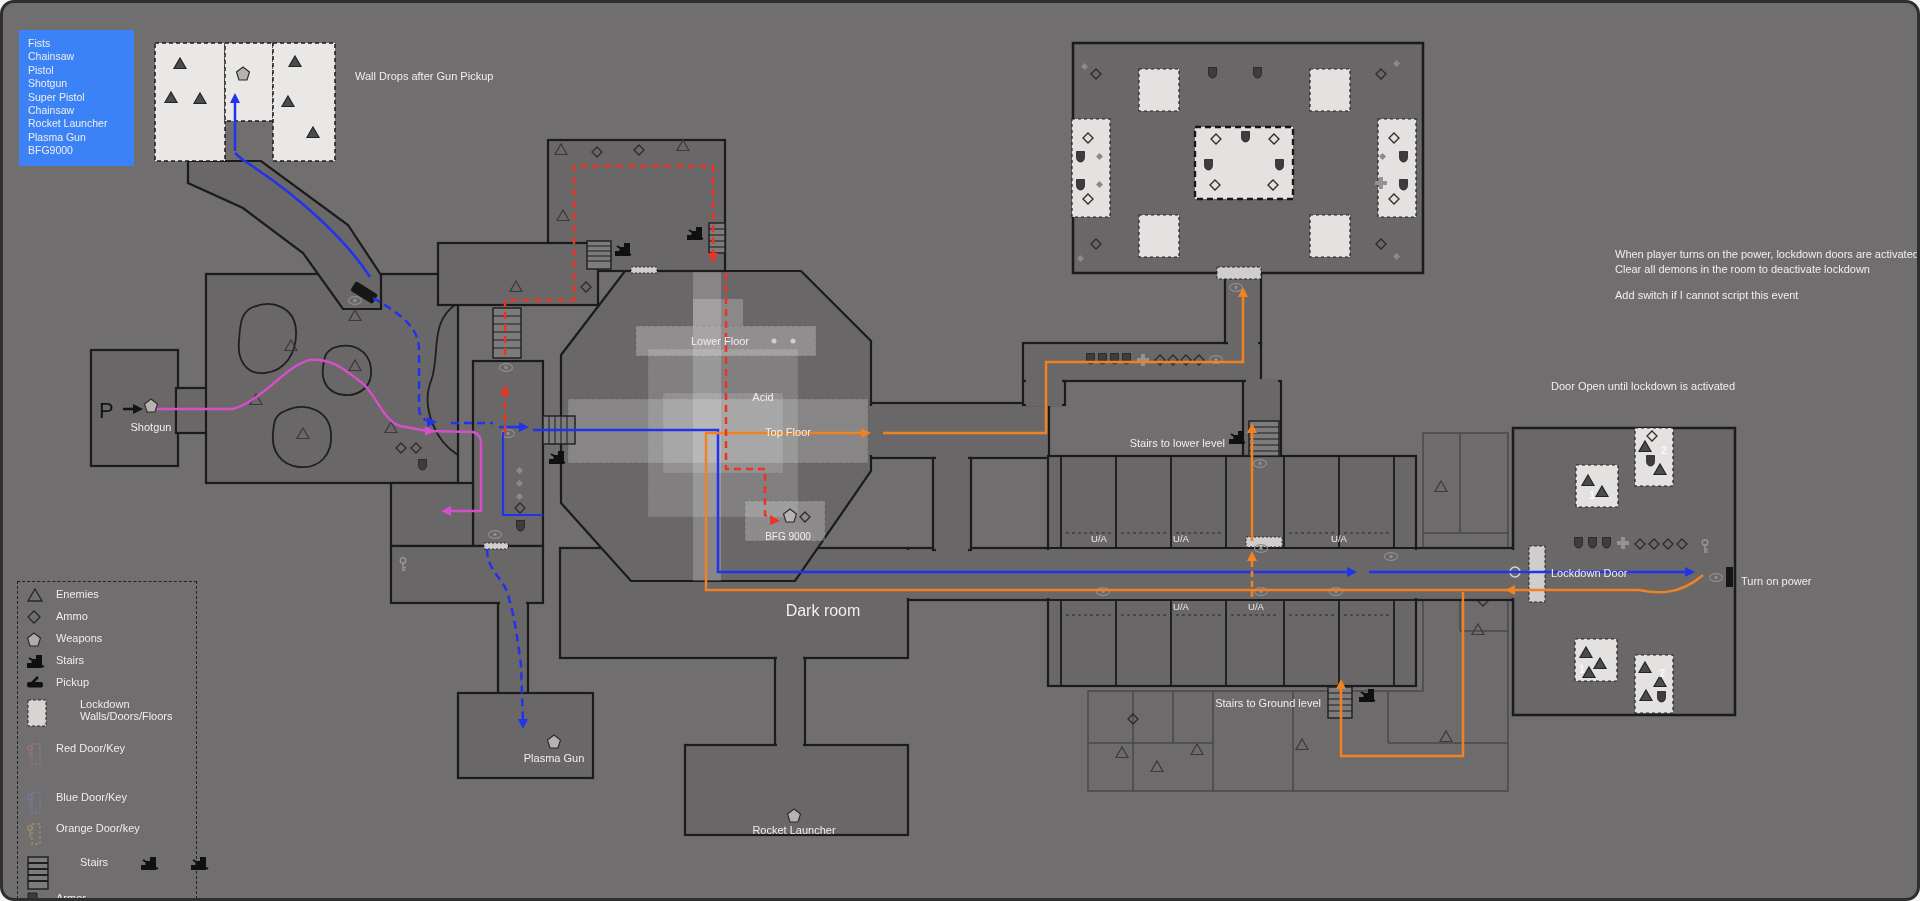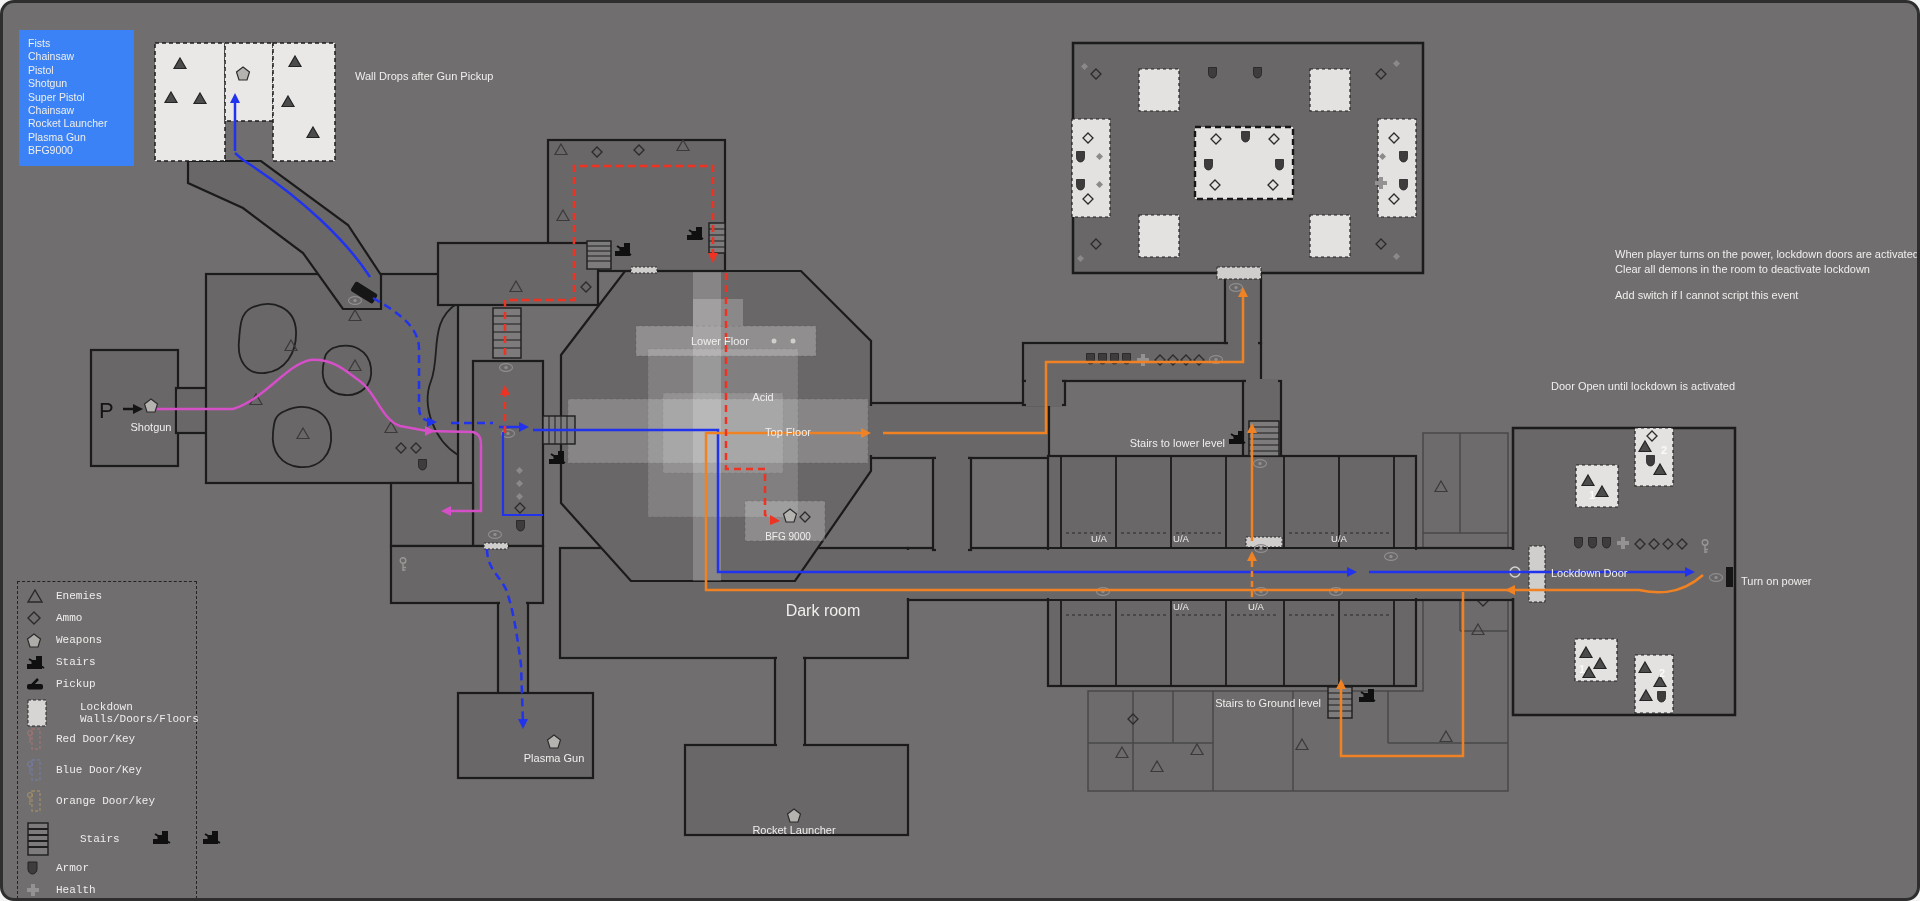--- a/index.html
+++ b/index.html
@@ -6,21 +6,21 @@
   #stage{position:relative;width:1920px;height:901px;background:#706e6e;border-radius:14px;
          overflow:hidden;border:3px solid #2e2e2e;box-sizing:border-box;
          font-family:"Liberation Sans","DejaVu Sans",sans-serif;}
   #mapsvg{position:absolute;left:0;top:0;}
   
   #weapons{position:absolute;left:16px;top:16px;width:106px;background:#3b82f6;color:#efeeec;
            padding:7px 0 8px 9px;font-size:10.5px;line-height:13.4px;margin-top:11px;}
   
   #legend{position:absolute;left:14px;top:578px;width:180px;height:318px;border:1.5px dashed #232323;
           box-sizing:border-box;color:#efeeec;font-size:11px;}
-  .lrow{display:flex;align-items:center;margin:6px 0 0 8px;height:16px;font-family:Liberation Mono, monospace;}
+  .lrow{display:flex;align-items:flex-start;margin:6px 0 0 8px;height:16px;}
   .lrow .ic{width:30px;flex:0 0 30px;display:flex;justify-content:flex-start;}
   .lrow.tall{height:30px;gap:24px;}
   .lrow.door{height:22px;}
   svg text{user-select:none;}
 </style>
 </head>
 <body>
 
 <div id="stage">
 
@@ -545,31 +545,31 @@
     <span>Pickup</span>
   </div>
   <div class="lrow tall">
     <span class="ic">
           <svg width="24" height="30">
             <rect x="2" y="2" width="18" height="26" fill="#d6d5d3" stroke="#2a2a2a" stroke-dasharray="3 2"></rect>
           </svg>
         </span>
     <span>Lockdown Walls/Doors/Floors</span>
   </div>
-  <div class="lrow door" style="margin-top:0;">
+  <div class="lrow door" style="margin-top:14px;">
     <span class="ic">
           <svg width="20" height="24">
             <rect x="6" y="2" width="8" height="20" fill="none" stroke="#9b7373" stroke-width="1.4" stroke-dasharray="3 2"></rect>
             <circle cx="4" cy="6" r="2.4" fill="none" stroke="#9b7373" stroke-width="1.3"></circle>
             <line x1="4" y1="8.3" x2="4" y2="16" stroke="#9b7373" stroke-width="1.3"></line>
           </svg>
         </span>
     <span>Red Door/Key</span>
   </div>
-  <div class="lrow door" style="margin-top:9px;">
+  <div class="lrow door" style="margin-top:27px;">
     <span class="ic">
           <svg width="20" height="24">
             <rect x="6" y="2" width="8" height="20" fill="none" stroke="#73799b" stroke-width="1.4" stroke-dasharray="3 2"></rect>
             <circle cx="4" cy="6" r="2.4" fill="none" stroke="#73799b" stroke-width="1.3"></circle>
             <line x1="4" y1="8.3" x2="4" y2="16" stroke="#73799b" stroke-width="1.3"></line>
           </svg>
         </span>
     <span>Blue Door/Key</span>
   </div>
   <div class="lrow door" style="margin-top:9px;">

